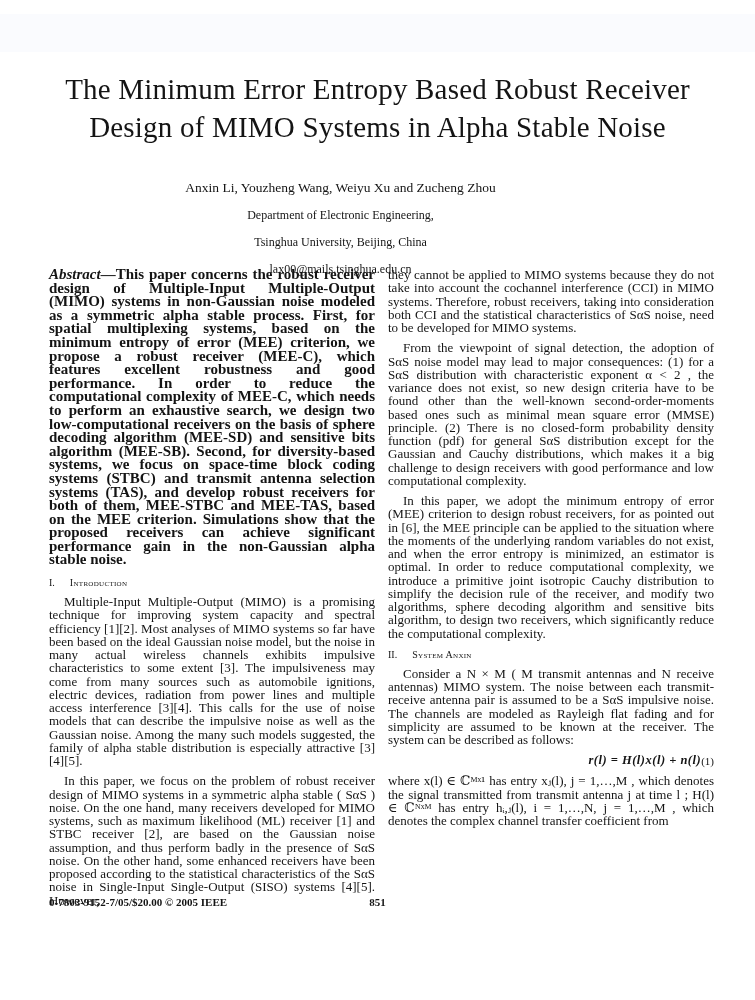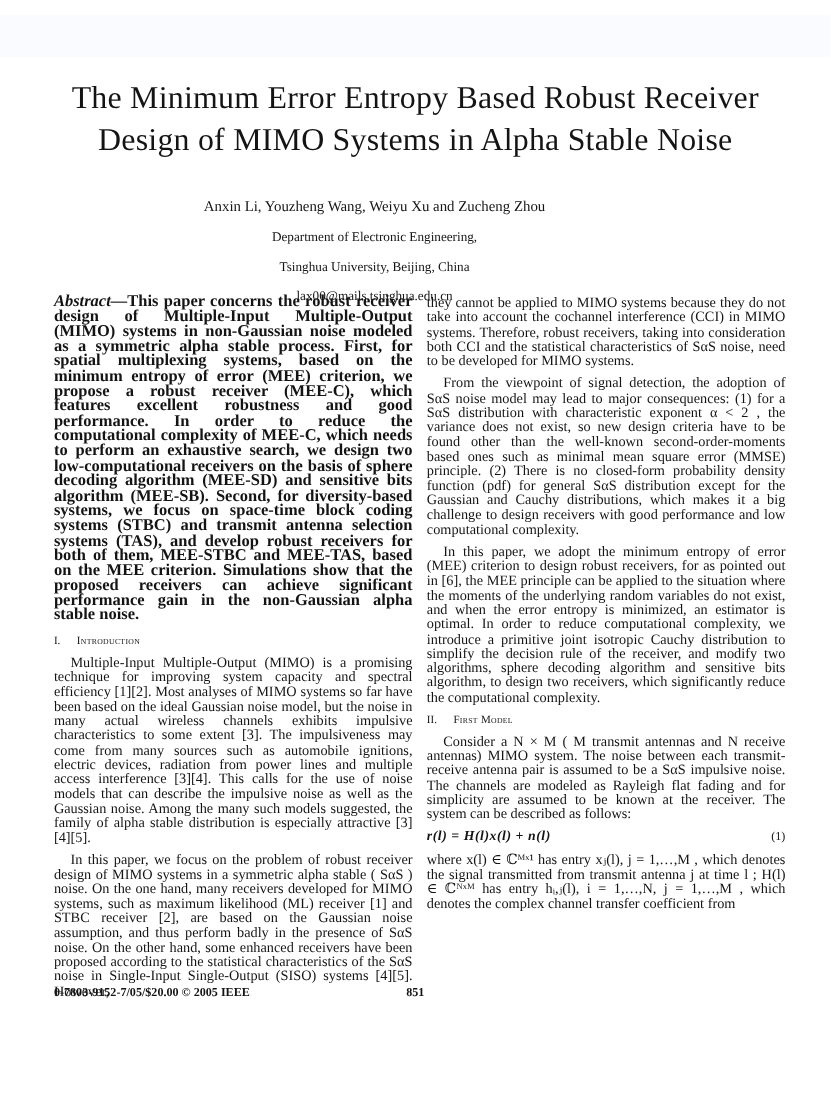--- a/index.html
+++ b/index.html
@@ -56,21 +56,21 @@
     margin: 0 0 7px 0;
     text-indent: 15px;
   }
   p.body-par.no-indent { text-indent: 0; }
   .eq-row {
     display: flex; align-items: center;
     margin: 3px 0 6px 0;
     font-size: 12.5px;
   }
   .eq-body {
-    flex: 1; text-align: left;
+    flex: 1; text-align: right;
     font-weight: bold; font-style: italic;
     letter-spacing: 0.5px;
   }
   .eq-num { font-style: normal; font-weight: normal; font-size: 11px; }
   .footer {
     position: absolute; top: 896px; left: 0; width: 755px;
     font-size: 11px; font-weight: bold;
   }
   .footer-left { position: absolute; left: 49px; top: 0; }
   .footer-page { position: absolute; left: 0; top: 0; width: 755px; text-align: center; }
@@ -104,21 +104,21 @@
     <p class="body-par">Multiple-Input Multiple-Output (MIMO) is a promising technique for improving system capacity and spectral efficiency [1][2]. Most analyses of MIMO systems so far have been based on the ideal Gaussian noise model, but the noise in many actual wireless channels exhibits impulsive characteristics to some extent [3]. The impulsiveness may come from many sources such as automobile ignitions, electric devices, radiation from power lines and multiple access interference [3][4]. This calls for the use of noise models that can describe the impulsive noise as well as the Gaussian noise. Among the many such models suggested, the family of alpha stable distribution is especially attractive [3][4][5].</p>
     <p class="body-par">In this paper, we focus on the problem of robust receiver design of MIMO systems in a symmetric alpha stable ( SαS ) noise. On the one hand, many receivers developed for MIMO systems, such as maximum likelihood (ML) receiver [1] and STBC receiver [2], are based on the Gaussian noise assumption, and thus perform badly in the presence of SαS noise. On the other hand, some enhanced receivers have been proposed according to the statistical characteristics of the SαS noise in Single-Input Single-Output (SISO) systems [4][5]. However,</p>
   </div>
 
   <div class="col">
     <p class="body-par no-indent">they cannot be applied to MIMO systems because they do not take into account the cochannel interference (CCI) in MIMO systems. Therefore, robust receivers, taking into consideration both CCI and the statistical characteristics of SαS noise, need to be developed for MIMO systems.</p>
     <p class="body-par">From the viewpoint of signal detection, the adoption of SαS noise model may lead to major consequences: (1) for a SαS distribution with characteristic exponent α &lt; 2 , the variance does not exist, so new design criteria have to be found other than the well-known second-order-moments based ones such as minimal mean square error (MMSE) principle. (2) There is no closed-form probability density function (pdf) for general SαS distribution except for the Gaussian and Cauchy distributions, which makes it a big challenge to design receivers with good performance and low computational complexity.</p>
     <p class="body-par">In this paper, we adopt the minimum entropy of error (MEE) criterion to design robust receivers, for as pointed out in [6], the MEE principle can be applied to the situation where the moments of the underlying random variables do not exist, and when the error entropy is minimized, an estimator is optimal. In order to reduce computational complexity, we introduce a primitive joint isotropic Cauchy distribution to simplify the decision rule of the receiver, and modify two algorithms, sphere decoding algorithm and sensitive bits algorithm, to design two receivers, which significantly reduce the computational complexity.</p>
 
     <div class="section-heading">
-      <span class="sec-num">II.</span><span class="sec-title">First Model</span>
+      <span class="sec-num">II.</span><span class="sec-title">System Anxin</span>
     </div>
 
     <p class="body-par">Consider a N × M ( M transmit antennas and N receive antennas) MIMO system. The noise between each transmit-receive antenna pair is assumed to be a SαS impulsive noise. The channels are modeled as Rayleigh flat fading and for simplicity are assumed to be known at the receiver. The system can be described as follows:</p>
 
     <div class="eq-row">
       <span class="eq-body">r(l) = H(l)x(l) + n(l)</span>
       <span class="eq-num">(1)</span>
     </div>
 
     <p class="body-par no-indent">where x(l) ∈ ℂᴹˣ¹ has entry xⱼ(l), j = 1,…,M , which denotes the signal transmitted from transmit antenna j at time l ; H(l) ∈ ℂᴺˣᴹ has entry hᵢ,ⱼ(l), i = 1,…,N, j = 1,…,M , which denotes the complex channel transfer coefficient from</p>

